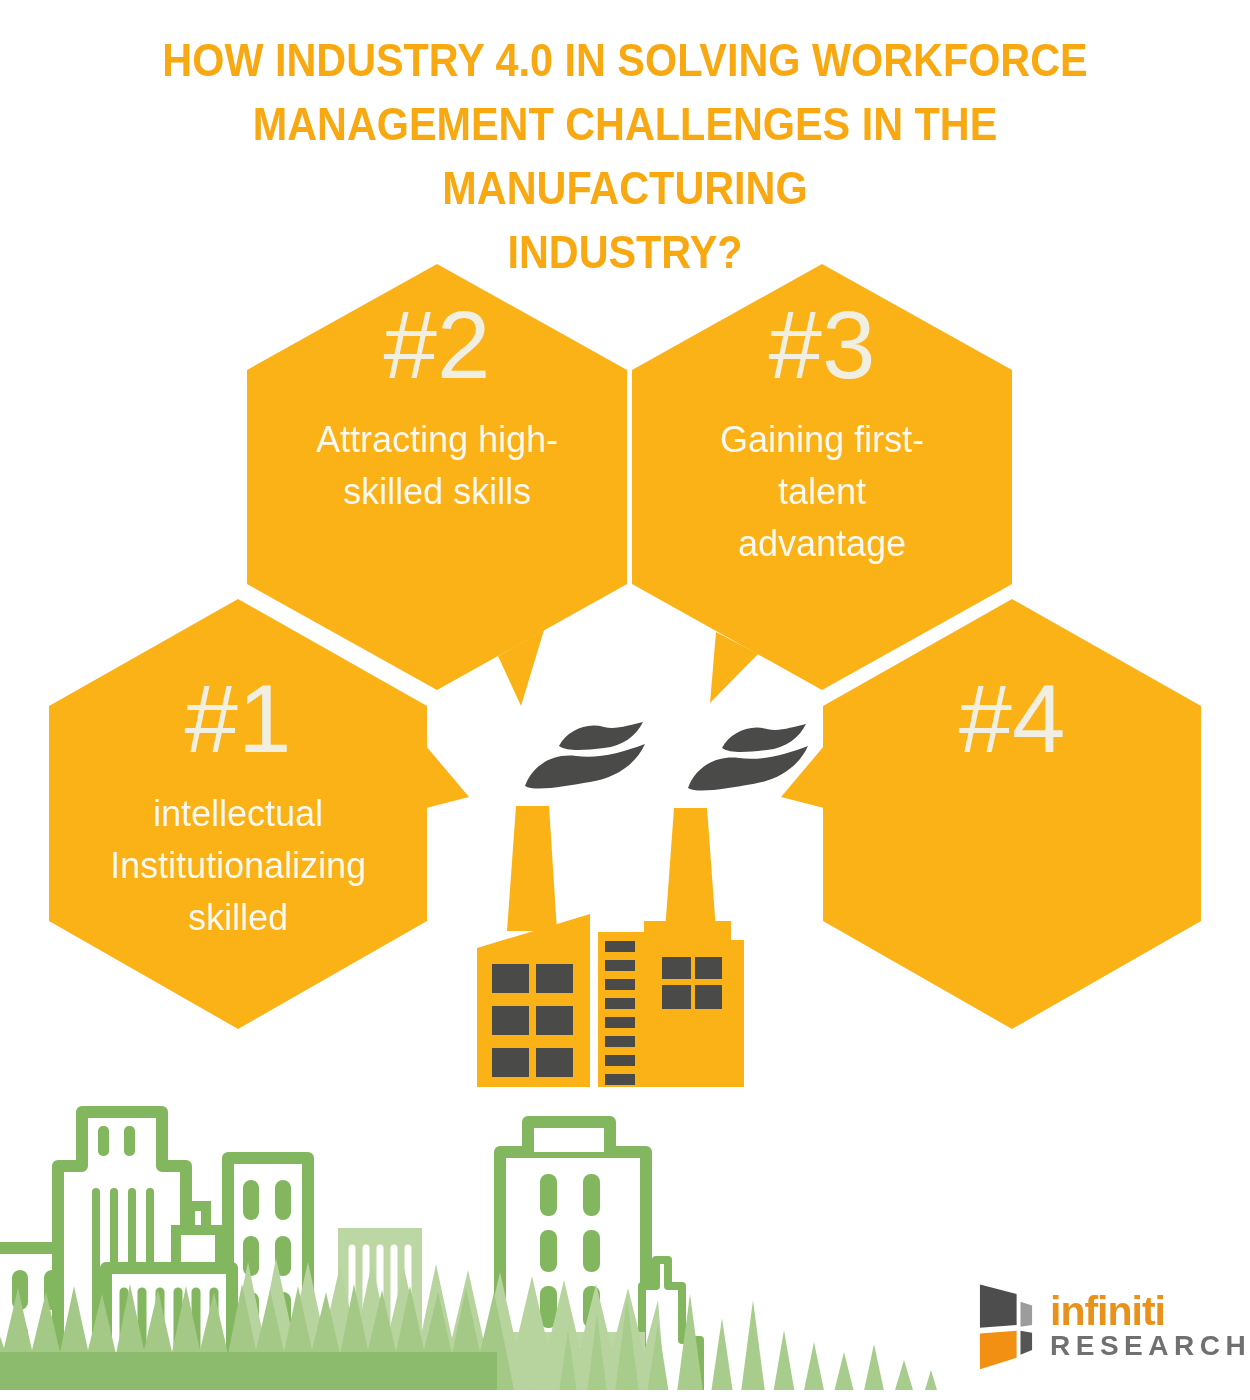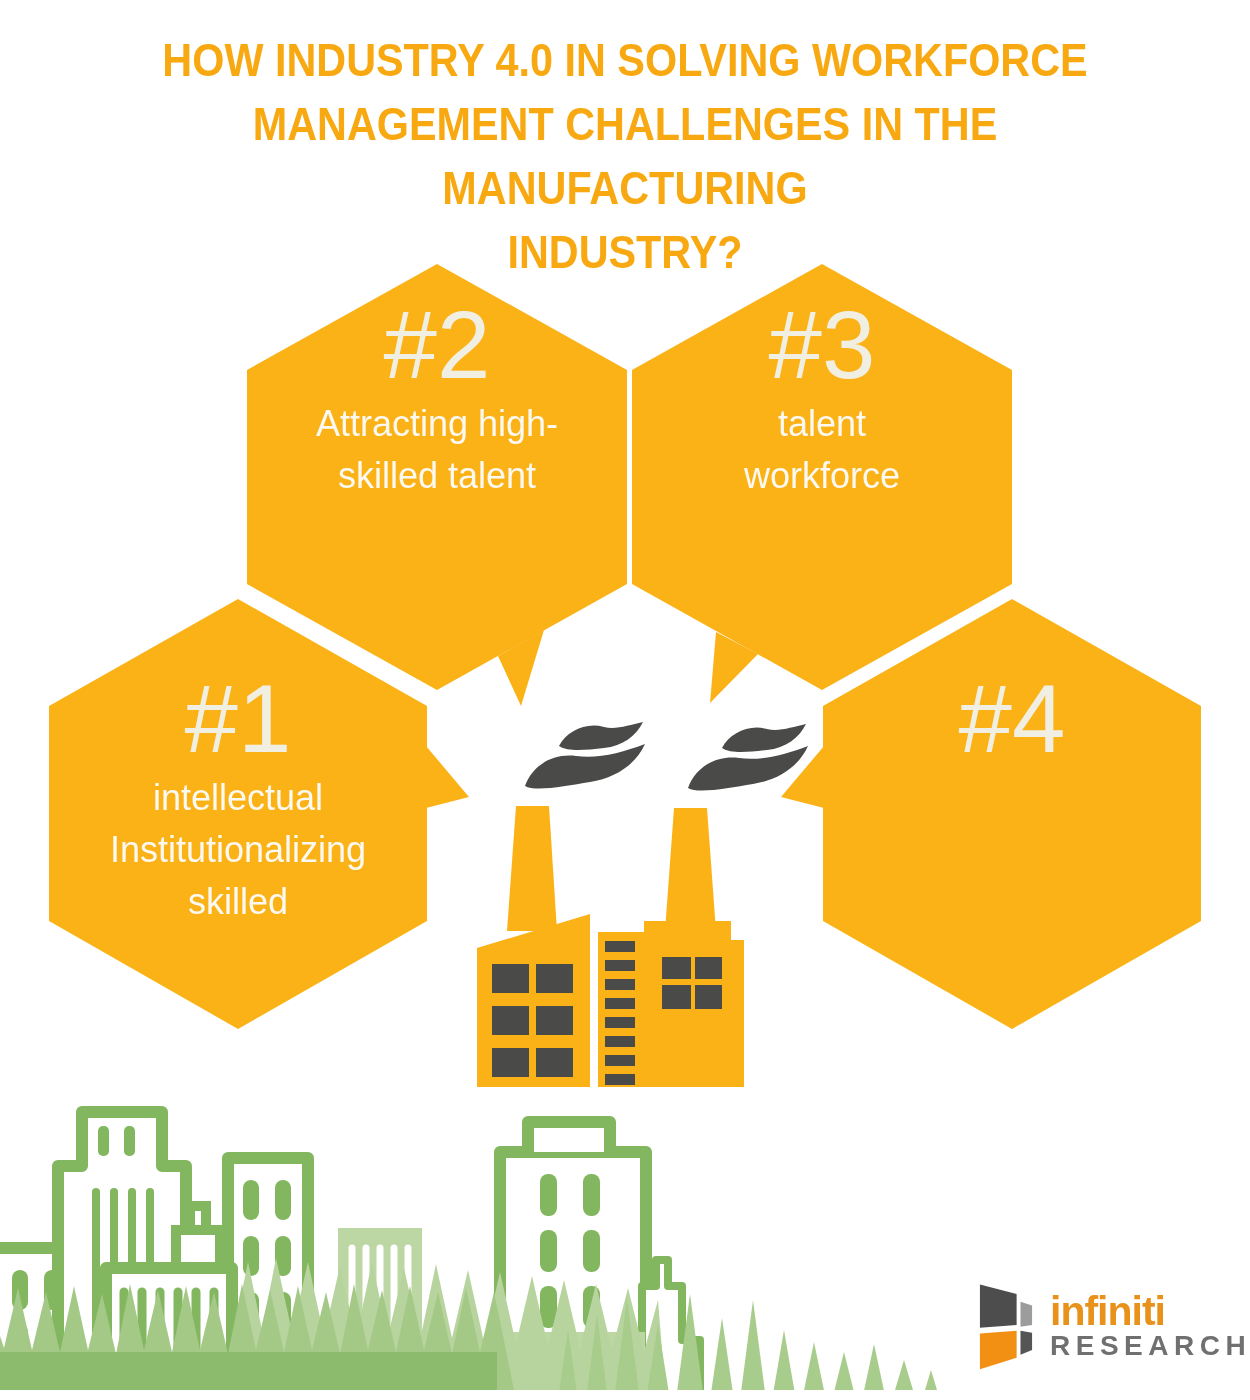--- a/index.html
+++ b/index.html
@@ -4,21 +4,21 @@
 <style>
   html,body{margin:0;padding:0;background:#fff;}
   .canvas{position:relative;width:1250px;height:1390px;background:#ffffff;overflow:hidden;
           font-family:"Liberation Sans",sans-serif;}
   .art{position:absolute;left:0;top:0;width:1250px;height:1400px;}
   .title{position:absolute;left:0;top:28px;width:1250px;text-align:center;
          color:#F8A912;font-weight:bold;font-size:47px;line-height:64px;
          transform:scaleX(0.88);transform-origin:50% 0;}
   .hexlab{position:absolute;width:350px;text-align:center;color:#FBF9F1;}
   .hexnum{font-size:96px;line-height:106px;font-weight:400;color:#F1EEE2;}
-  .hexlines{font-size:36px;line-height:52px;font-weight:400;}
+  .hexlines{font-size:36px;line-height:52px;margin-top:16px;font-weight:400;}
   .hexlab.pos2{left:262px;top:292px;}
   .hexlab.pos3{left:647px;top:292px;}
   .hexlab.pos1{left:63px;top:666px;}
   .hexlab.pos4{left:837px;top:666px;}
   .logo{position:absolute;left:978px;top:1274px;display:flex;gap:16px;align-items:flex-start;}
   .logo-text{display:flex;flex-direction:column;margin-top:16px;}
   .brand{font-size:41px;font-weight:bold;color:#E8921C;line-height:42px;letter-spacing:-1px;}
   .sub{font-size:28px;color:#707070;letter-spacing:5.5px;line-height:22px;margin-top:3px;font-weight:bold;}
 </style>
 </head>
@@ -188,30 +188,31 @@
   <div class="title">
     <div>HOW INDUSTRY 4.0 IN SOLVING WORKFORCE</div>
     <div>MANAGEMENT CHALLENGES IN THE MANUFACTURING</div>
     <div>INDUSTRY?</div>
   </div>
 
   <div class="hexlab pos2">
     <div class="hexnum">#2</div>
     <div class="hexlines">
       <div>Attracting high-</div>
-      <div>skilled talent</div>
+      <div>skilled skills</div>
       <div></div>
     </div>
   </div>
 
   <div class="hexlab pos3">
     <div class="hexnum">#3</div>
     <div class="hexlines">
+      <div>Gaining first-</div>
       <div>talent</div>
-      <div>workforce</div>
+      <div>advantage</div>
     </div>
   </div>
 
   <div class="hexlab pos1">
     <div class="hexnum">#1</div>
     <div class="hexlines">
       <div>intellectual</div>
       <div>Institutionalizing</div>
       <div>skilled</div>
     </div>

